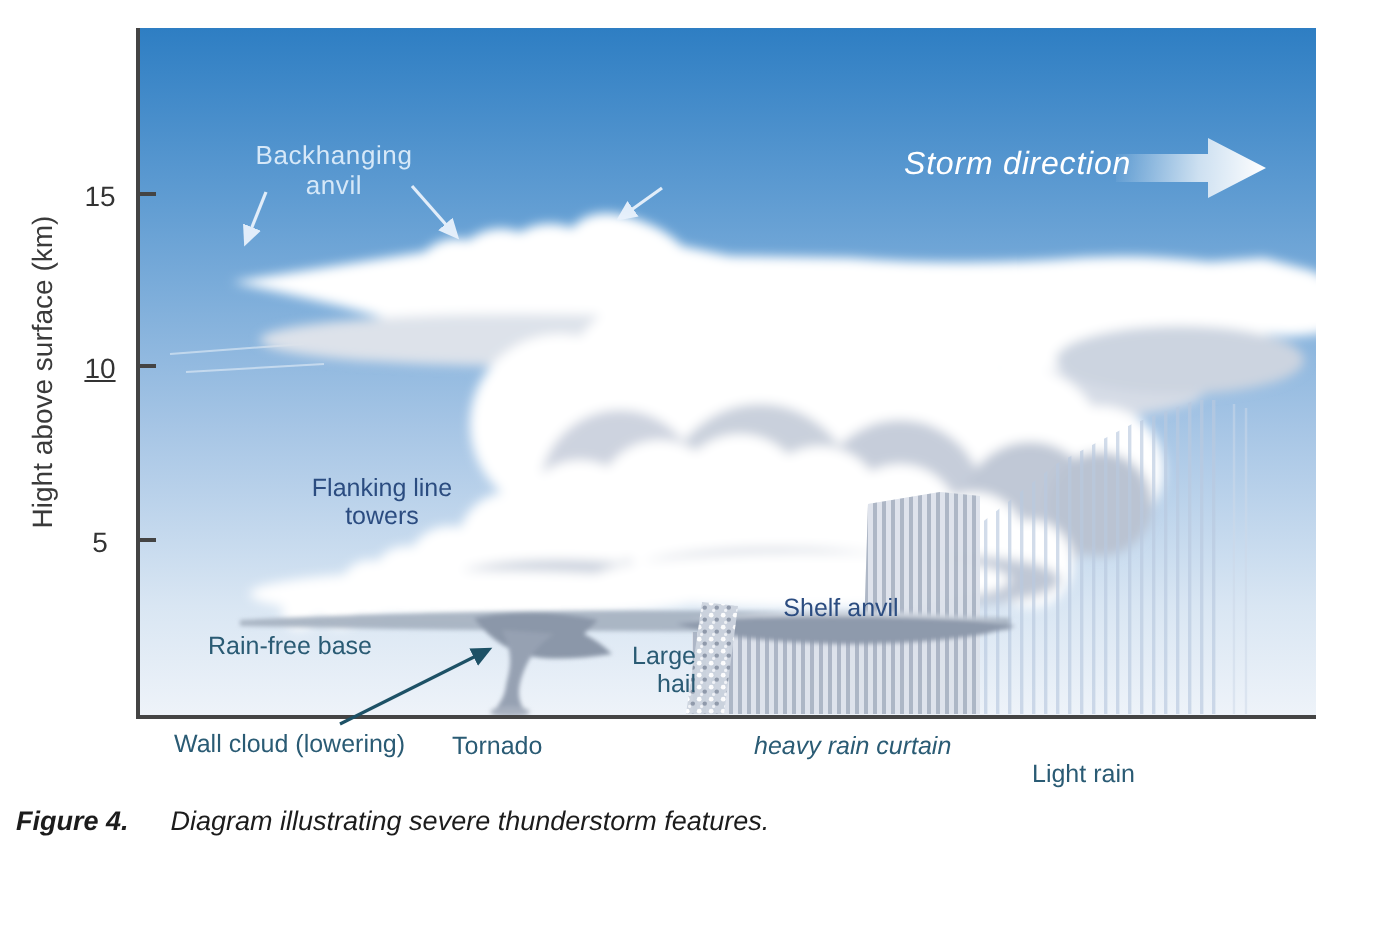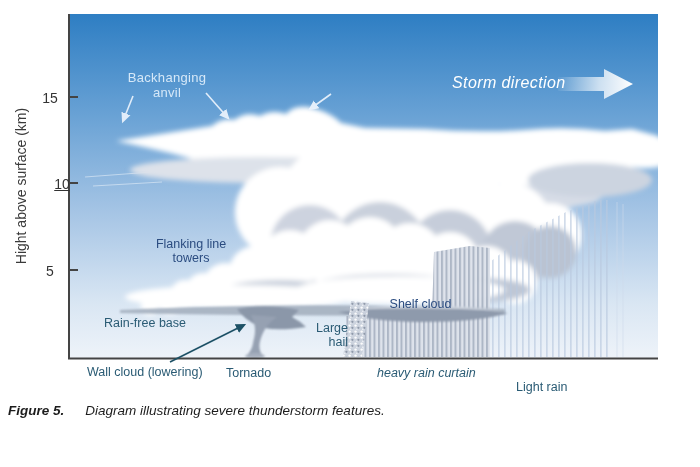--- a/index.html
+++ b/index.html
@@ -167,39 +167,39 @@
       <line x1="206" y1="93" x2="228" y2="118" marker-end="url(#ahW)"></line>
       <line x1="331" y1="94" x2="310" y2="109" marker-end="url(#ahW)"></line>
     </g>
     <line x1="170" y1="362" x2="244" y2="325" stroke="#1d5166" stroke-width="1.6" marker-end="url(#ahT)"></line>
 
     <polygon points="558,77 604,77 604,69 633,84 604,99 604,91 558,91" fill="url(#stormArrowG)"></polygon>
   </svg>
 
   <div class="y-axis-label">Hight above surface (km)</div>
   <div class="tick" style="left:38px;top:90px;">15</div>
-  <div class="tick" style="left:50px;top:176px;text-decoration:underline;">10</div>
+  <div class="tick" style="left:38px;top:176px;text-decoration:underline;">10</div>
   <div class="tick" style="left:38px;top:263px;">5</div>
 
   <div class="lbl lbl-light" style="left:107px;top:71px;width:120px;">
     <div>Backhanging</div>
     <div>anvil</div>
   </div>
   <div class="lbl lbl-white" style="left:452px;top:74px;width:130px;">Storm direction</div>
   <div class="lbl lbl-navy" style="left:145px;top:237px;width:92px;">
     <div>Flanking line</div>
     <div>towers</div>
   </div>
-  <div class="lbl lbl-navy" style="left:383px;top:297px;width:75px;">Shelf cloud</div>
+  <div class="lbl lbl-navy" style="left:383px;top:297px;width:75px;">Shelf anvil</div>
   <div class="lbl lbl-teal" style="left:104px;top:316px;">Rain-free base</div>
   <div class="lbl lbl-teal" style="left:302px;top:321px;width:46px;text-align:right;">
     <div>Large</div>
     <div>hail</div>
   </div>
   <div class="lbl lbl-teal" style="left:87px;top:365px;">Wall cloud (lowering)</div>
   <div class="lbl lbl-teal" style="left:226px;top:366px;">Tornado</div>
   <div class="lbl lbl-teal" style="left:377px;top:366px;font-style:italic;">heavy rain curtain</div>
   <div class="lbl lbl-teal" style="left:516px;top:366px;margin-top:14px;">Light rain</div>
 
   <div class="caption">
-    <span class="cap-bold">Figure 5.</span><span class="cap-rest">Diagram illustrating severe thunderstorm features.</span>
+    <span class="cap-bold">Figure 4.</span><span class="cap-rest">Diagram illustrating severe thunderstorm features.</span>
   </div>
 </div>
 
 </body></html>

